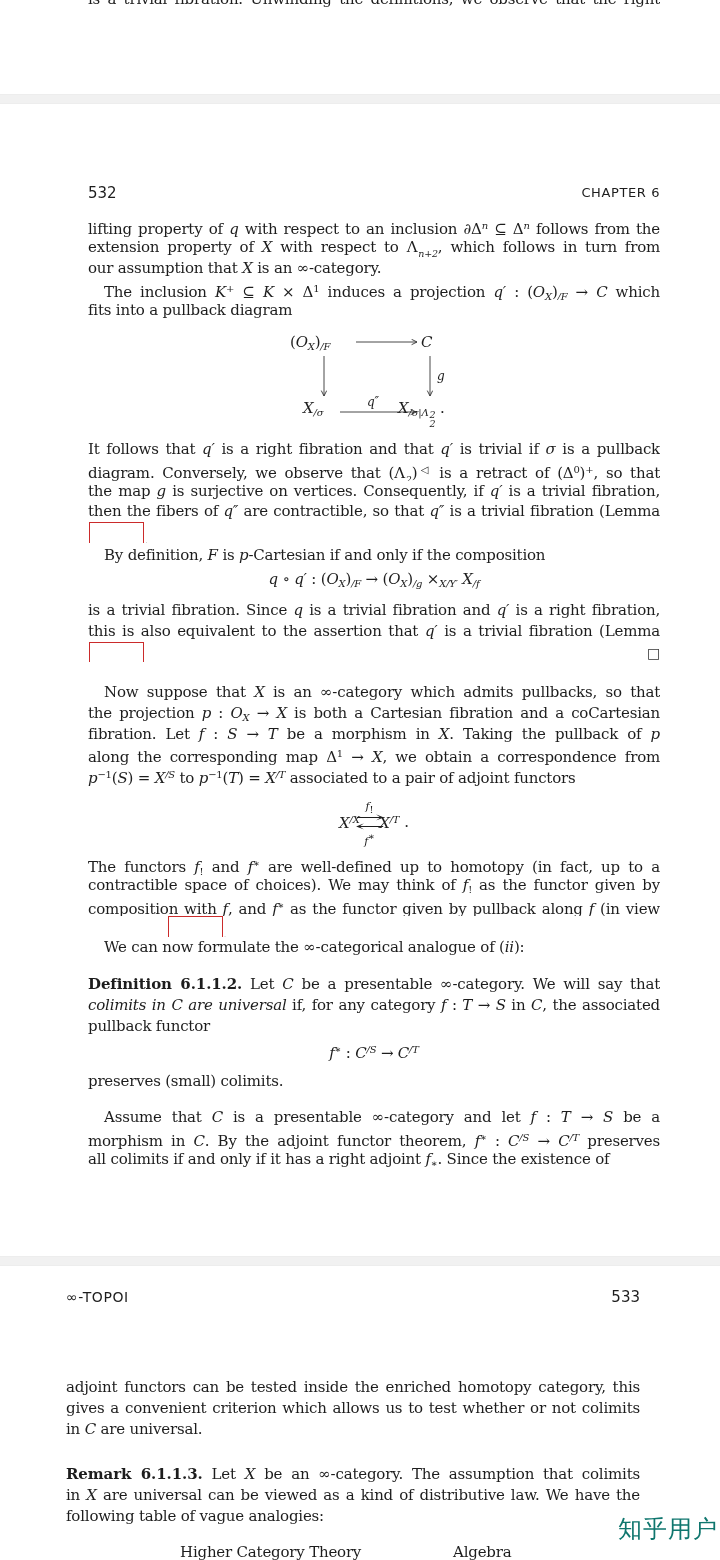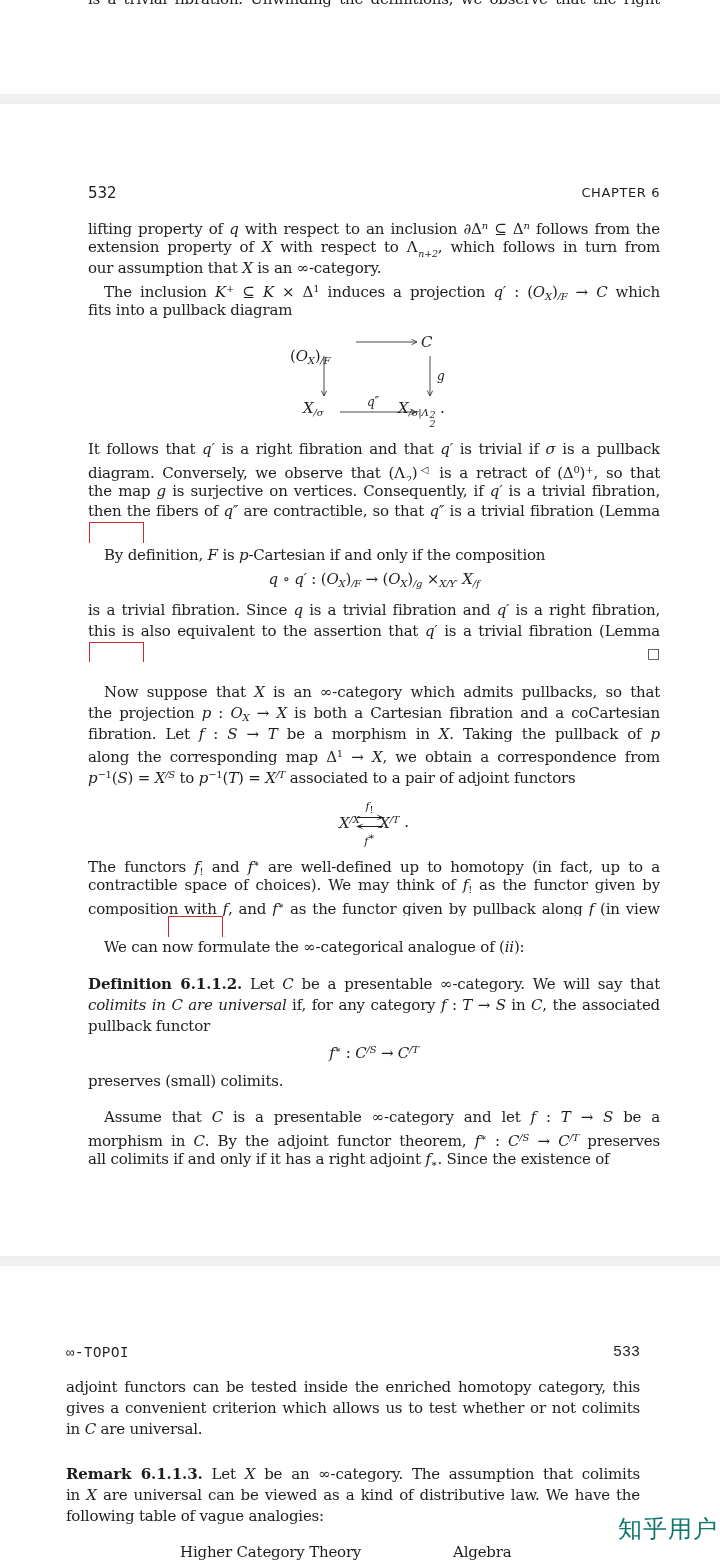--- a/index.html
+++ b/index.html
@@ -79,21 +79,21 @@
         <defs>
           <marker id="ah" markerWidth="9" markerHeight="8" refX="6.5" refY="3.5" orient="auto">
             <path d="M0.5,0.5 L6.5,3.5 L0.5,6.5" fill="none" stroke="#333" stroke-width="1"></path>
           </marker>
         </defs>
         <line x1="66" y1="12" x2="127" y2="12" stroke="#333" stroke-width="0.9" marker-end="url(#ah)"></line>
         <line x1="34" y1="26" x2="34" y2="66" stroke="#333" stroke-width="0.9" marker-end="url(#ah)"></line>
         <line x1="140" y1="26" x2="140" y2="66" stroke="#333" stroke-width="0.9" marker-end="url(#ah)"></line>
         <line x1="50" y1="82" x2="126" y2="82" stroke="#333" stroke-width="0.9" marker-end="url(#ah)"></line>
       </svg>
-      <div class="dnode" style="left:0;top:16px;text-align:right;"><span>(</span><span class="i">O</span><span class="sub i">X</span><span>)</span><span class="sub i">/F</span></div>
+      <div class="dnode" style="left:0;top:2px;text-align:right;"><span>(</span><span class="i">O</span><span class="sub i">X</span><span>)</span><span class="sub i">/F</span></div>
       <div class="dnode" style="left:131px;top:2px;"><span class="i">C</span></div>
       <div class="dnode" style="left:13px;top:68px;"><span class="i">X</span><span class="sub i">/σ</span></div>
       <div class="dnode" style="left:108px;top:68px;"><span class="i">X</span><span class="sub i">/σ|Λ</span><span class="stk">
             <span>2</span>
             <span>2</span>
           </span><span> .</span></div>
       <div class="dlabel" style="left:147px;top:36px;"><span class="i">g</span></div>
       <div class="dlabel" style="left:77px;top:62px;"><span class="i">q″</span></div>
     </div>
 
@@ -154,21 +154,21 @@
         <div class="ln"><span>preserves (small) colimits.</span></div>
       </div>
     <div class="block" style="top:1107px;">
         <div class="ln j ind"><span>Assume that </span><span class="i">C</span><span> is a presentable ∞-category and let </span><span class="i">f</span><span> : </span><span class="i">T</span><span> → </span><span class="i">S</span><span> be a</span></div>
         <div class="ln j"><span>morphism in </span><span class="i">C</span><span>. By the adjoint functor theorem, </span><span class="i">f</span><span class="sup">∗</span><span> : </span><span class="i">C</span><span class="sup i">/S</span><span> → </span><span class="i">C</span><span class="sup i">/T</span><span> preserves</span></div>
         <div class="ln"><span>all colimits if and only if it has a right adjoint </span><span class="i">f</span><span class="sub">∗</span><span>. Since the existence of</span></div>
       </div>
   </div>
 
   <div class="page p533">
-    <div class="block phead" style="top:1343px;font-family:Liberation Mono, monospace;">
+    <div class="block phead" style="top:1287px;">
       <span class="rhead" style="font-size:14px;">∞-TOPOI</span>
       <span class="pnum">533</span>
     </div>
     <div class="block" style="top:1377px;">
         <div class="ln j"><span>adjoint functors can be tested inside the enriched homotopy category, this</span></div>
         <div class="ln j"><span>gives a convenient criterion which allows us to test whether or not colimits</span></div>
         <div class="ln"><span>in </span><span class="i">C</span><span> are universal.</span></div>
       </div>
     <div class="block" style="top:1464px;">
         <div class="ln j"><span class="b">Remark 6.1.1.3.</span><span> Let </span><span class="i">X</span><span> be an ∞-category. The assumption that colimits</span></div>

